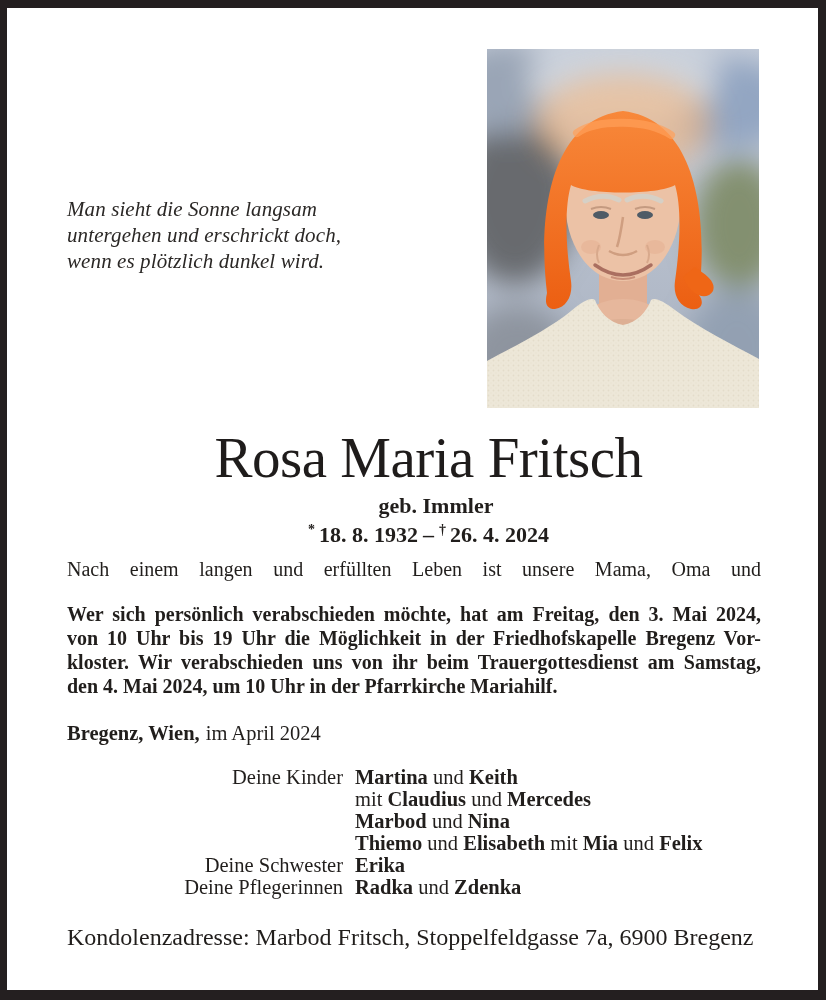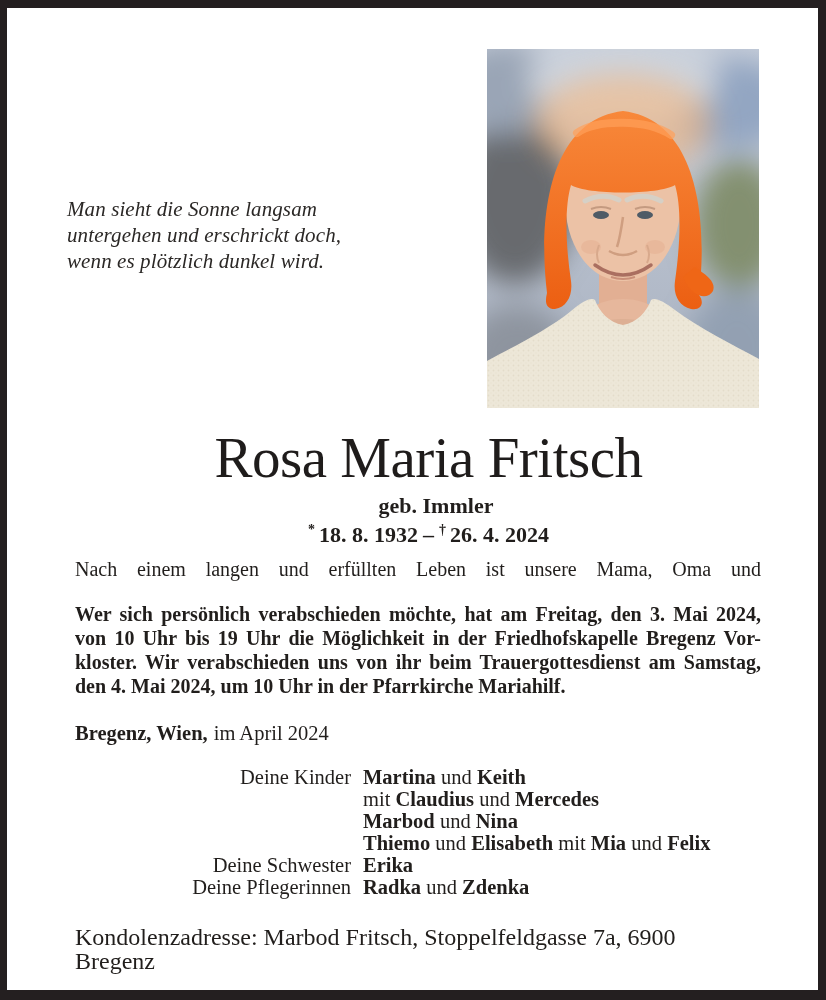--- a/index.html
+++ b/index.html
@@ -13,21 +13,21 @@
   .photo{position:absolute;left:480px;top:41px;width:272px;height:359px;}
   .photo svg{display:block;width:100%;height:100%;}
 
   .header{position:absolute;left:0;right:0;top:420px;text-align:center;margin-left:32px;}
   .name{font-size:57px;line-height:60px;font-weight:400;color:#1f1c1b;letter-spacing:-.5px;}
   .birthname{font-size:22px;line-height:24px;font-weight:700;margin-top:6px;padding-left:15px;}
   .dates{font-size:22px;line-height:24px;font-weight:700;}
   .sym{font-size:14px;vertical-align:8px;font-weight:700;margin-right:4px;}
   .sep{margin:0 5px;}
 
-  .main{position:absolute;left:68px;right:57px;top:549px;font-size:20px;line-height:24px;}
+  .main{position:absolute;left:60px;right:57px;top:549px;font-size:20px;line-height:24px;}
   .para{margin:0;}
   .para + .para{margin-top:21px;font-weight:bold;}
   .jline{text-align:justify;text-align-last:justify;}
   .jline.last{text-align:last;text-align-last:left;}
 
   .dateline{margin-top:23px;font-size:20.5px;}
   .dateline .places{font-weight:700;}
   .dateline .when{margin-left:6px;}
 
   .family{margin-top:21px;display:grid;grid-template-columns:276px 1fr;column-gap:12px;

